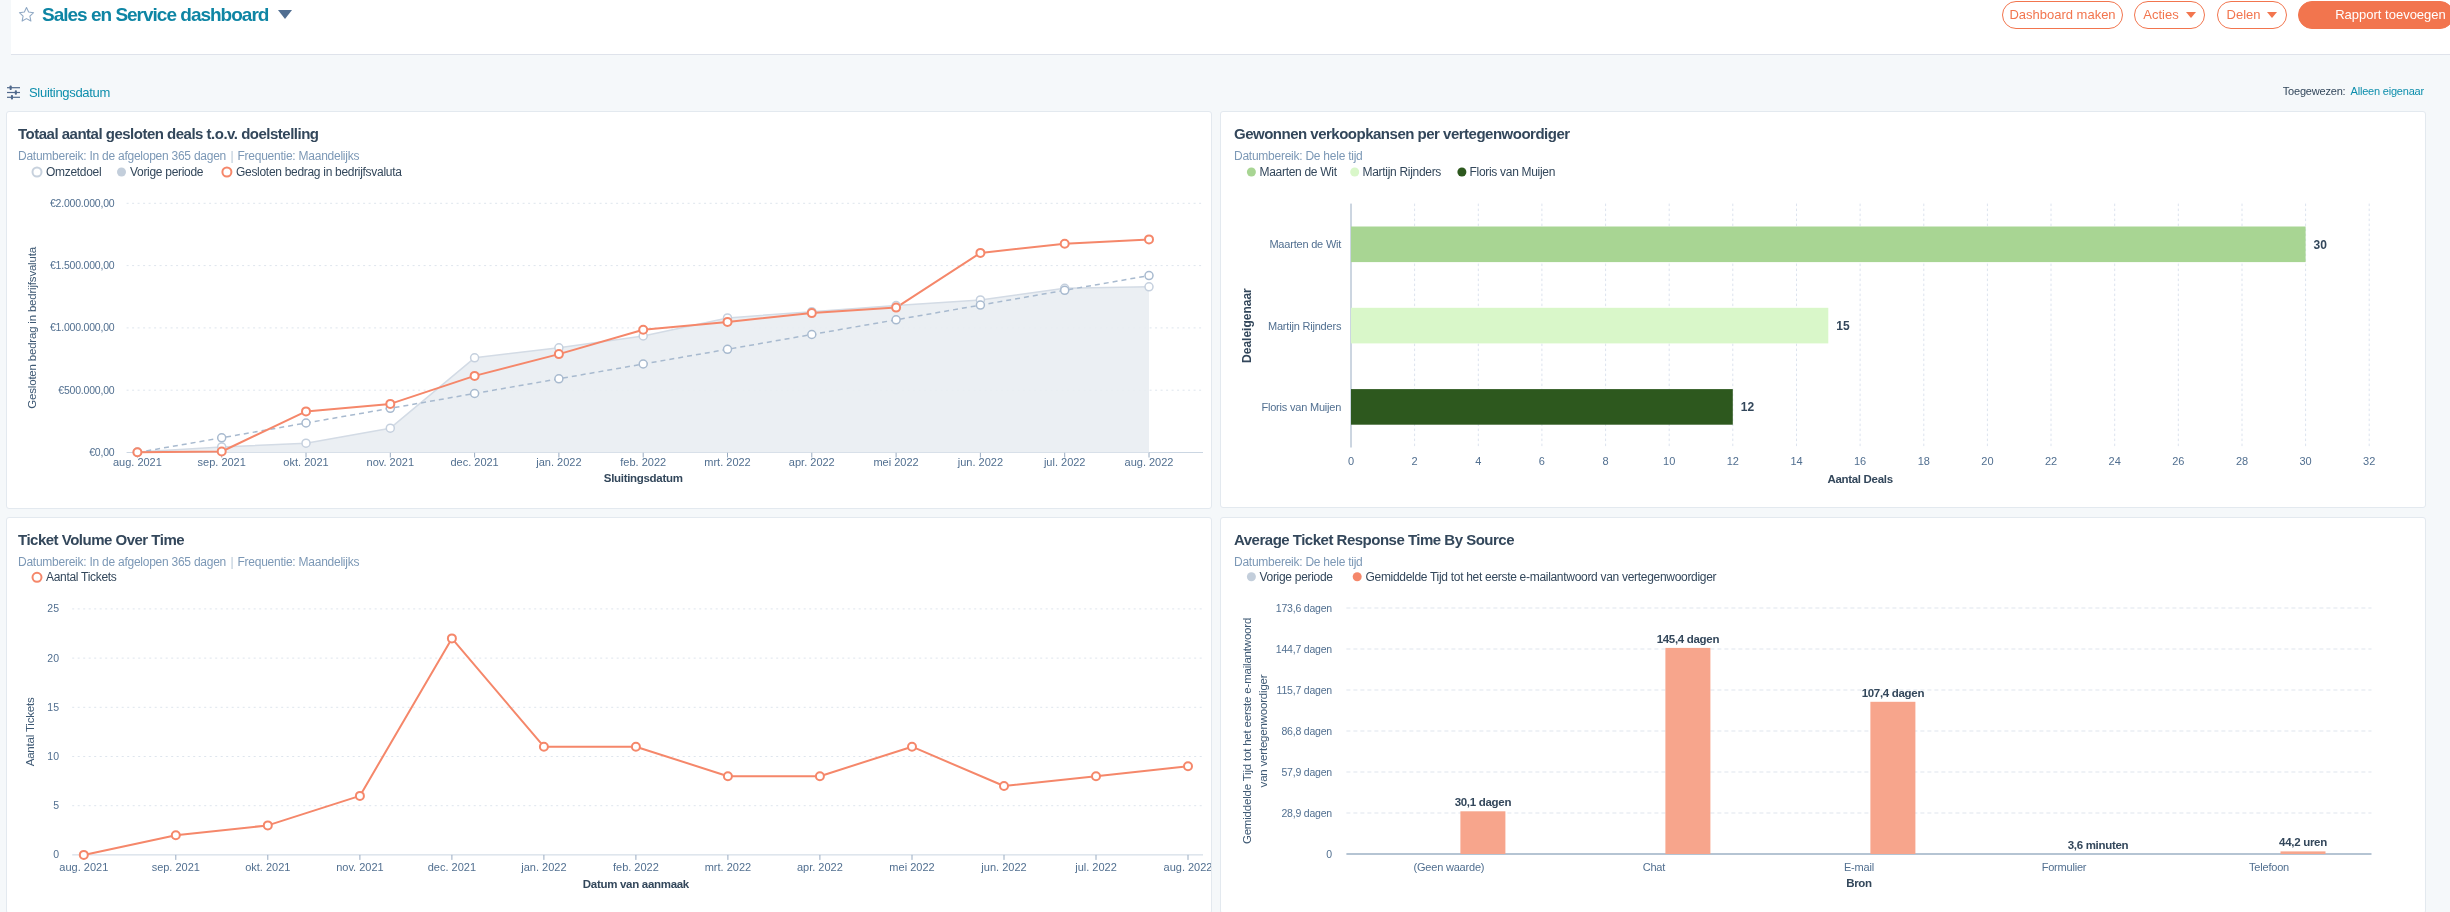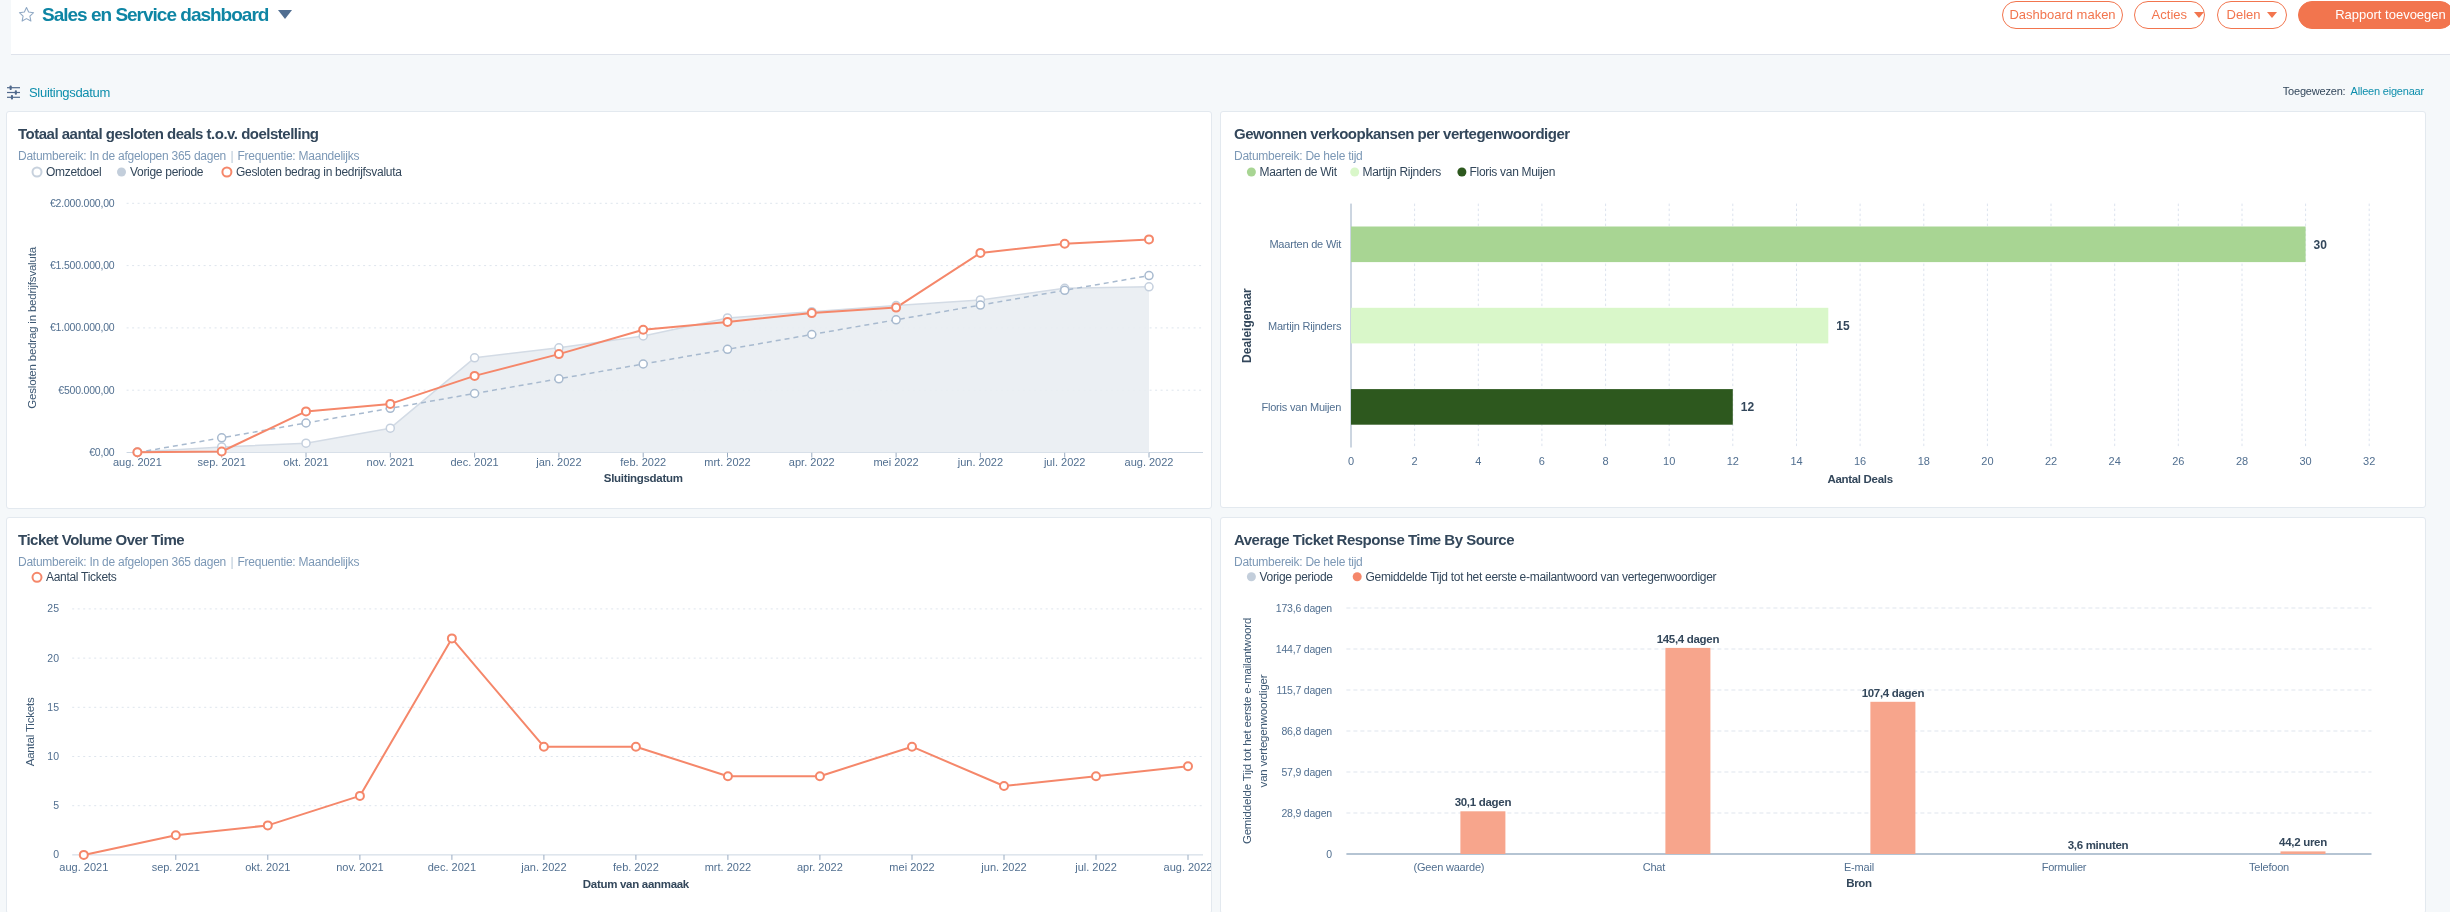--- a/index.html
+++ b/index.html
@@ -16,21 +16,21 @@
 .card { position:absolute; width:1206px; background:#fff; border:1px solid #e3e9ef; border-radius:3px; }
 svg text { font-family:"Liberation Sans", sans-serif; }
 </style></head>
 <body>
 <div class="header">
 <svg width="17" height="17" viewBox="0 0 24 24" style="position:absolute;left:7px;top:6px">
 <path d="M12 2.2l3 6.4 7 .9-5.2 4.8 1.4 7-6.2-3.5-6.2 3.5 1.4-7L2 9.5l7-.9z" fill="none" stroke="#8fa8c4" stroke-width="1.5" stroke-linejoin="round"></path>
     </svg>
 <div class="title">Sales en Service dashboard<span style="display:inline-block;width:0;height:0;border-left:7px solid transparent;border-right:7px solid transparent;border-top:9px solid #506e91;vertical-align:middle;margin-left:10px;margin-top:-3px"></span></div>
 <div class="btn" style="left:1991px;width:121px;">Dashboard maken</div>
-<div class="btn" style="left:2123px;width:71px;text-align:right;">Acties<span style="display:inline-block;width:0;height:0;border-left:5px solid transparent;border-right:5px solid transparent;border-top:6px solid #f2754e;vertical-align:middle;margin-left:7px;margin-top:-2px"></span></div>
+<div class="btn" style="left:2123px;width:71px;">Acties<span style="display:inline-block;width:0;height:0;border-left:5px solid transparent;border-right:5px solid transparent;border-top:6px solid #f2754e;vertical-align:middle;margin-left:7px;margin-top:-2px"></span></div>
 <div class="btn" style="left:2206px;width:70px;">Delen<span style="display:inline-block;width:0;height:0;border-left:5px solid transparent;border-right:5px solid transparent;border-top:6px solid #f2754e;vertical-align:middle;margin-left:7px;margin-top:-2px"></span></div>
 <div class="btn solid" style="left:2287px;width:156px;padding-left:29px;">Rapport toevoegen<span style="display:inline-block;width:0;height:0;border-left:5px solid transparent;border-right:5px solid transparent;border-top:6px solid #fff;vertical-align:middle;margin-left:7px;margin-top:-2px"></span></div>
 </div>
 <svg width="13" height="15" viewBox="0 0 13 15" style="position:absolute;left:7px;top:85px">
 <g stroke="#50698c" stroke-width="1.2">
 <line x1="0" y1="2.7" x2="13" y2="2.7"></line>
       <line x1="0" y1="7.5" x2="13" y2="7.5"></line>
       <line x1="0" y1="12.3" x2="13" y2="12.3"></line>
 </g>
 <g fill="#50698c">

